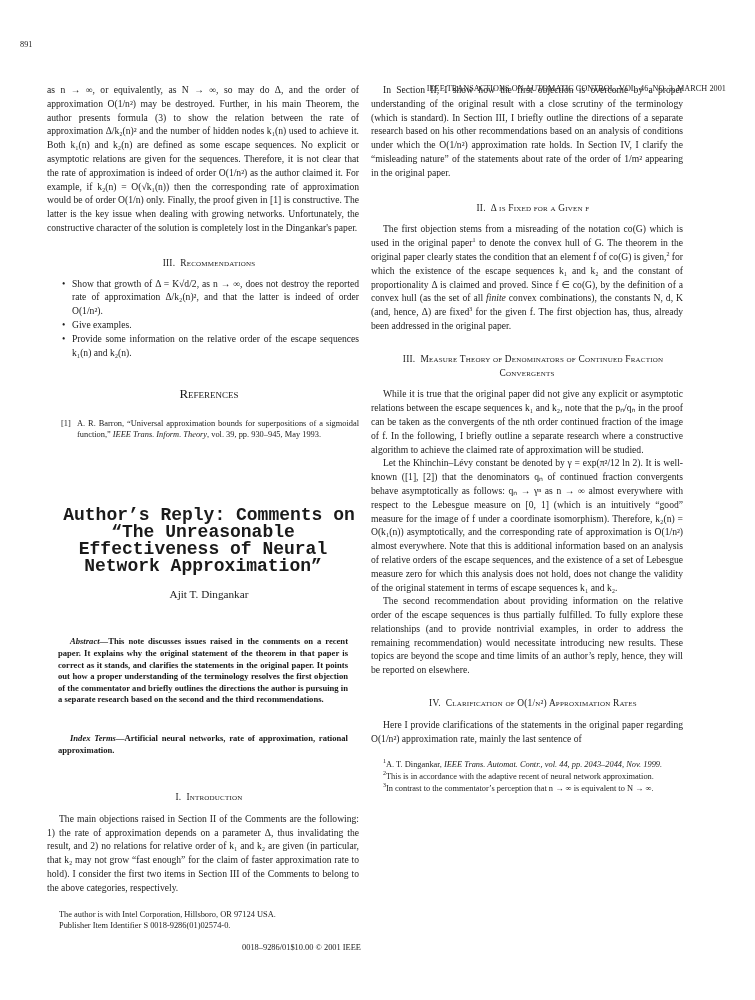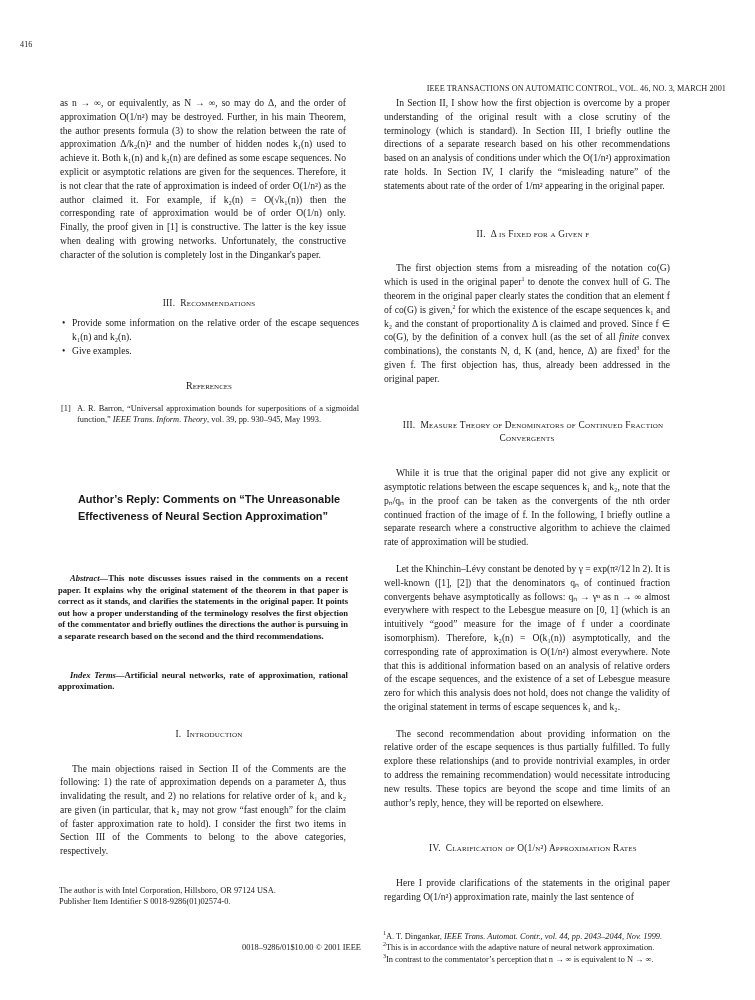--- a/index.html
+++ b/index.html
@@ -6,77 +6,79 @@
   body { width: 755px; height: 1000px; position: relative; overflow: hidden;
          font-family: "Liberation Serif", serif; color: #1a1a1a; }
   .page-header { position: absolute; top: 40px; left: 20px; width: 706px; height: 14px;
                  font-size: 8.2px; letter-spacing: 0.05px; }
   .page-header .pnum { position: absolute; left: 0; top: 0; }
   .page-header .journal { position: absolute; right: 0; top: 0; margin-top: 44px; }
   .col { position: absolute; top: 83px; width: 312px; font-size: 9.6px; line-height: 13.8px;
          text-align: justify; hyphens: manual; }
   .col-left { left: 47px; }
   .col-right { left: 371px; }
-  p { margin: 13px; text-indent: 12px; }
+  p { margin: 0; text-indent: 12px; }
   p.noind { text-indent: 0; }
   .sec { text-align: center; font-size: 9.4px; margin: 0; letter-spacing: 0.2px; }
   .sc { font-variant: small-caps; font-family: Liberation Serif, serif; }
   ul.recs { margin: 0; padding-left: 0; list-style: none; }
   ul.recs li { position: relative; padding-left: 25px; text-align: justify; }
   ul.recs li::before { content: "\2022"; position: absolute; left: 15px; top: 0; }
-  .refs-title { text-align: center; font-size: 10px; margin: 5px; }
+  .refs-title { text-align: center; font-size: 13px; margin: 12px; }
   .ref { display: flex; font-size: 8.4px; line-height: 11.2px; text-align: justify; padding-left: 14px; }
   .ref .rnum { width: 16px; flex: none; }
   .ref .rtext { flex: 1; }
-  .title { text-align: center; font-family: Liberation Sans, sans-serif; font-weight: bold;
-           font-size: 11px; line-height: 17px; margin: 0; }
+  .title { text-align: center; font-family: Liberation Mono, monospace; font-weight: bold;
+           font-size: 18px; line-height: 17px; margin: 0; }
   .author { text-align: center; font-size: 11.2px; margin: 0; }
   .abstract { font-weight: bold; font-size: 8.6px; line-height: 11.6px; text-align: justify; margin: 11px; text-indent: 12px; }
   .abstract .lab { font-style: italic; }
   .footnote-aff { font-size: 8.4px; line-height: 11.4px; padding-left: 12px; text-align: left; }
   .fn { font-size: 8.4px; line-height: 11.6px; text-align: justify; text-indent: 12px; margin: 0; }
   .fn sup, sup { font-size: 6px; vertical-align: 4px; line-height: 0; }
   .bottom { position: absolute; top: 943px; left: 0; width: 603px; text-align: center; font-size: 8.4px; }
 </style>
 </head>
 <body>
 
 <div class="page-header">
-  <span class="pnum">416</span>
+  <span class="pnum">891</span>
   <span class="journal">IEEE TRANSACTIONS ON AUTOMATIC CONTROL, VOL. 46, NO. 3, MARCH 2001</span>
 </div>
 
 <div class="col col-left">
   <p class="noind">as n → ∞, or equivalently, as N → ∞, so may do Δ, and the order of approximation O(1/n²) may be destroyed. Further, in his main Theorem, the author presents formula (3) to show the relation between the rate of approximation Δ/k₂(n)² and the number of hidden nodes k₁(n) used to achieve it. Both k₁(n) and k₂(n) are defined as some escape sequences. No explicit or asymptotic relations are given for the sequences. Therefore, it is not clear that the rate of approximation is indeed of order O(1/n²) as the author claimed it. For example, if k₂(n) = O(√k₁(n)) then the corresponding rate of approximation would be of order O(1/n) only. Finally, the proof given in [1] is constructive. The latter is the key issue when dealing with growing networks. Unfortunately, the constructive character of the solution is completely lost in the Dingankar's paper.</p>
 
   <div style="height:22px"></div>
   <p class="sec">
     <span>III.</span>&nbsp;
     <span class="sc">Recommendations</span>
   </p>
   <div style="height:6px"></div>
   <ul class="recs">
+    <li>Show that growth of Δ = K√d/2, as n → ∞, does not destroy the reported rate of approximation Δ/k₂(n)², and that the latter is indeed of order O(1/n²).</li>
+    <li>Give examples.</li>
     <li>Provide some information on the relative order of the escape sequences k₁(n) and k₂(n).</li>
-    <li>Give examples.</li>
   </ul>
 
   <div style="height:16px"></div>
   <p class="refs-title sc">References</p>
   <div style="height:5px"></div>
   <div class="ref">
     <span class="rnum">[1]</span>
     <span class="rtext"><span>A. R. Barron, “Universal approximation bounds for superpositions of a sigmoidal function,” </span><i>IEEE Trans. Inform. Theory</i><span>, vol. 39, pp. 930–945, May 1993.</span></span>
   </div>
 
   <div style="height:66px"></div>
   <p class="title">
     <span>Author’s Reply: Comments on “The Unreasonable</span><br>
-    <span>Effectiveness of Neural Section Approximation”</span>
+    <span>Effectiveness of Neural Network Approximation”</span>
   </p>
   <div style="height:13px"></div>
+  <p class="author">Ajit T. Dingankar</p>
 
   <div style="height:24px"></div>
   <p class="abstract"><span class="lab">Abstract—</span><span>This note discusses issues raised in the comments on a recent paper. It explains why the original statement of the theorem in that paper is correct as it stands, and clarifies the statements in the original paper. It points out how a proper understanding of the terminology resolves the first objection of the commentator and briefly outlines the directions the author is pursuing in a separate research based on the second and the third recommendations.</span></p>
   <div style="height:5px"></div>
   <p class="abstract"><span class="lab">Index Terms—</span><span>Artificial neural networks, rate of approximation, rational approximation.</span></p>
 
   <div style="height:24px"></div>
   <p class="sec">
     <span>I.</span>&nbsp;
     <span class="sc">Introduction</span>
@@ -117,18 +119,18 @@
   <p class="sec">
     <span>IV.</span>&nbsp;
     <span class="sc">Clarification of O(1/n²) Approximation Rates</span>
   </p>
   <div style="height:7px"></div>
   <p>Here I provide clarifications of the statements in the original paper regarding O(1/n²) approximation rate, mainly the last sentence of</p>
 
   <div style="height:14px"></div>
   <div>
     <p class="fn"><sup>1</sup><span>A. T. Dingankar, </span><i>IEEE Trans. Automat. Contr., vol. 44, pp. 2043–2044, Nov. 1999.</i></p>
-    <p class="fn"><sup>2</sup><span>This is in accordance with the adaptive nature of neural network approximation.</span></p>
+    <p class="fn"><sup>2</sup><span>This is in accordance with the adaptive recent of neural network approximation.</span></p>
     <p class="fn"><sup>3</sup><span>In contrast to the commentator’s perception that n → ∞ is equivalent to N → ∞.</span></p>
   </div>
 </div>
 
 <div class="bottom">0018–9286/01$10.00 © 2001 IEEE</div>
 
 </body></html>

